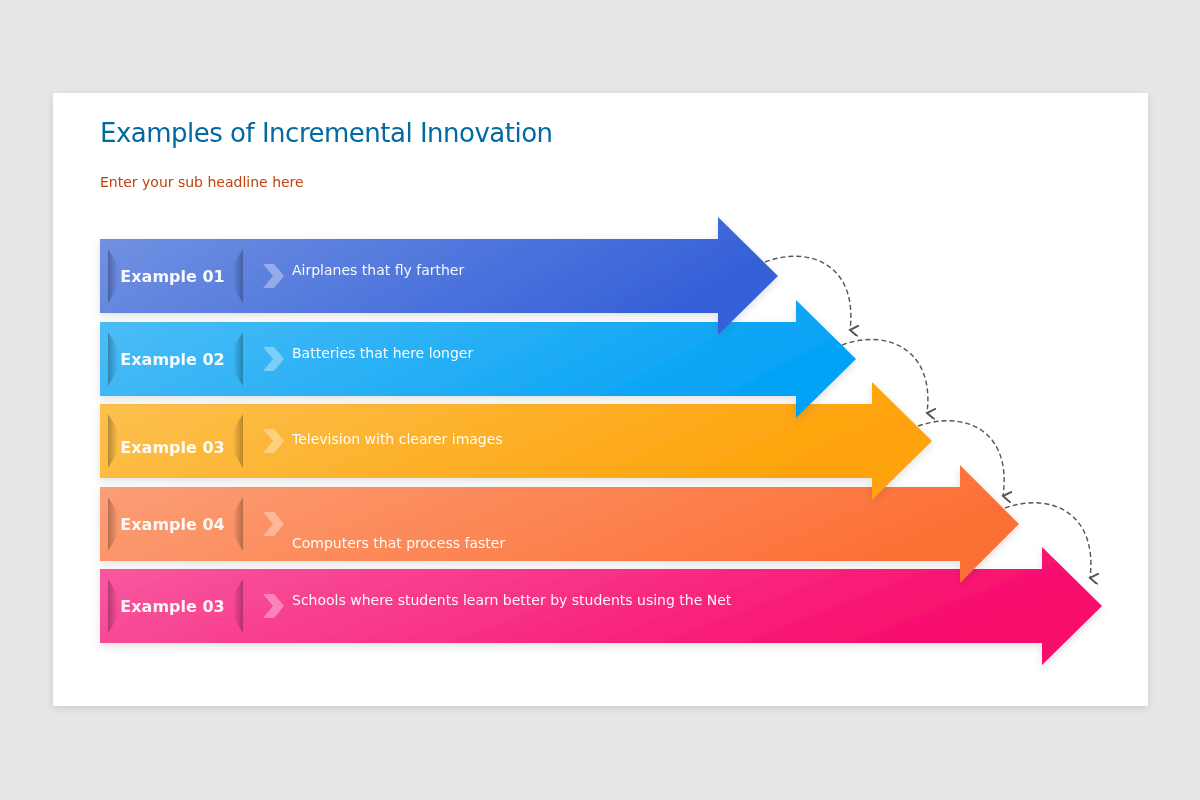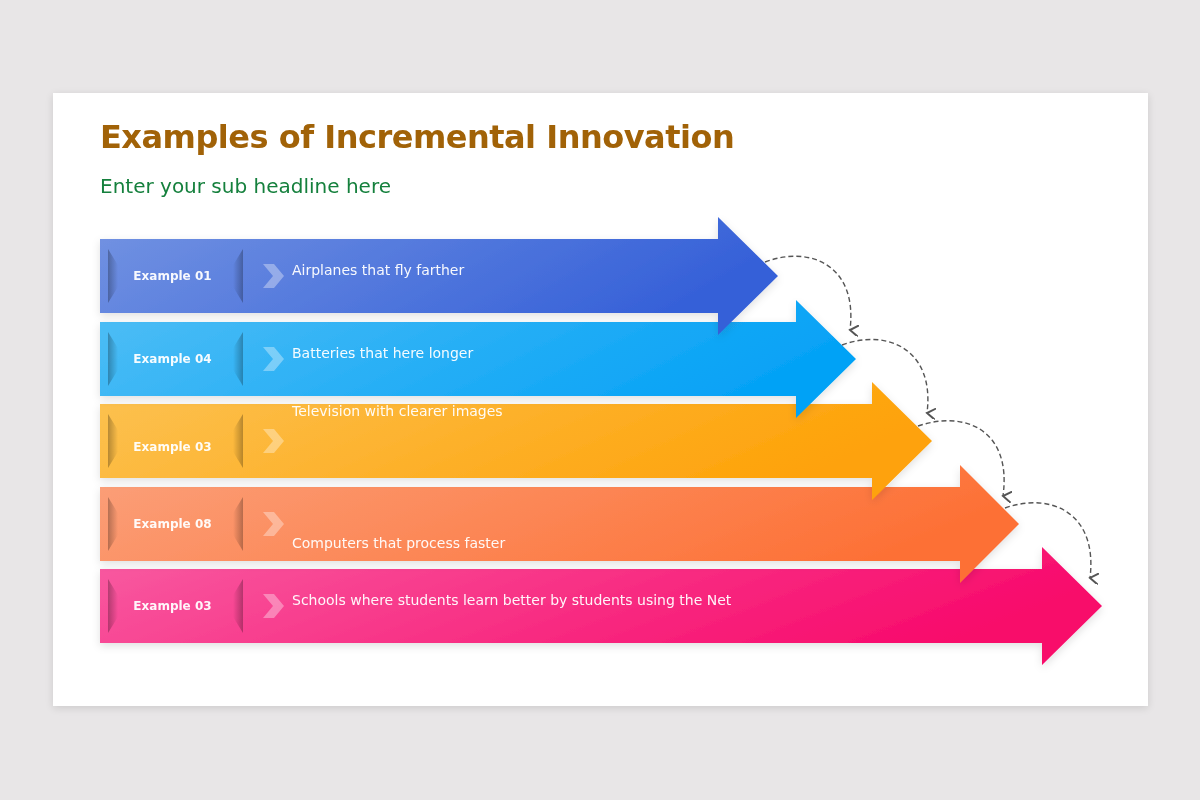--- a/index.html
+++ b/index.html
@@ -10,34 +10,34 @@
     position:relative;
   }
   .slide {
     position:absolute; left:53px; top:93px; width:1095px; height:613px;
     background:#ffffff;
     box-shadow: 0 2px 8px rgba(0,0,0,0.12);
   }
   .title {
     position:absolute; left:100px; top:118px;
     font-family:"DejaVu Sans", sans-serif;
-    font-size:32px; color:#a16207; letter-spacing:-0.5px;
-    font-weight:bold; margin:0; white-space:nowrap;
+    font-size:26px; color:#0369a1; letter-spacing:-0.5px;
+    font-weight:normal; margin:0; white-space:nowrap;
   }
   .subtitle {
     position:absolute; left:100px; top:174px;
     font-family:"DejaVu Sans", sans-serif;
-    font-size:20px; color:#15803d; white-space:nowrap;
+    font-size:14px; color:#c2410c; white-space:nowrap;
   }
   svg.arrows { position:absolute; left:0; top:0; width:1200px; height:800px; }
   .row-label {
     position:absolute; left:100px; width:145px; height:74px;
     display:flex; align-items:center; justify-content:center;
     font-family:"DejaVu Sans", sans-serif; font-weight:bold;
-    font-size:12px; color:rgba(255,255,255,0.95);text-align:right;
+    font-size:16px; color:rgba(255,255,255,0.95);text-align:right;
   }
   .notch {
     position:absolute; width:145px; height:74px; left:100px;
   }
   .notch::before, .notch::after {
     content:""; position:absolute; top:10px; width:10px; height:54px;
   }
   .notch::before {
     left:8px;
     background:linear-gradient(to right, rgba(0,0,0,0.28), rgba(0,0,0,0));
@@ -127,43 +127,43 @@
   <div class="chev" style="top:239px">
     <svg width="26" height="28" viewBox="0 0 26 28">
         <path d="M3,2 L14,2 L24,14 L14,26 L3,26 L13,14 Z" fill="rgba(255,255,255,0.35)"></path>
       </svg>
   </div>
   <div class="row-desc" style="top:239px">Airplanes that fly farther</div>
 </div>
 
 <div>
   <div class="notch" style="top:322px"></div>
-  <div class="row-label" style="top:322px">Example 04</div>
+  <div class="row-label" style="top:322px">Example 02</div>
   <div class="chev" style="top:322px">
     <svg width="26" height="28" viewBox="0 0 26 28">
         <path d="M3,2 L14,2 L24,14 L14,26 L3,26 L13,14 Z" fill="rgba(255,255,255,0.35)"></path>
       </svg>
   </div>
   <div class="row-desc" style="top:322px">Batteries that here longer</div>
 </div>
 
 <div>
   <div class="notch" style="top:404px"></div>
   <div class="row-label" style="top:410px">Example 03</div>
   <div class="chev" style="top:404px">
     <svg width="26" height="28" viewBox="0 0 26 28">
         <path d="M3,2 L14,2 L24,14 L14,26 L3,26 L13,14 Z" fill="rgba(255,255,255,0.35)"></path>
       </svg>
   </div>
-  <div class="row-desc" style="top:380px">Television with clearer images</div>
+  <div class="row-desc" style="top:408px">Television with clearer images</div>
 </div>
 
 <div>
   <div class="notch" style="top:487px"></div>
-  <div class="row-label" style="top:487px">Example 08</div>
+  <div class="row-label" style="top:487px">Example 04</div>
   <div class="chev" style="top:487px">
     <svg width="26" height="28" viewBox="0 0 26 28">
         <path d="M3,2 L14,2 L24,14 L14,26 L3,26 L13,14 Z" fill="rgba(255,255,255,0.35)"></path>
       </svg>
   </div>
   <div class="row-desc" style="top:512px">Computers that process faster</div>
 </div>
 
 <div>
   <div class="notch" style="top:569px"></div>

